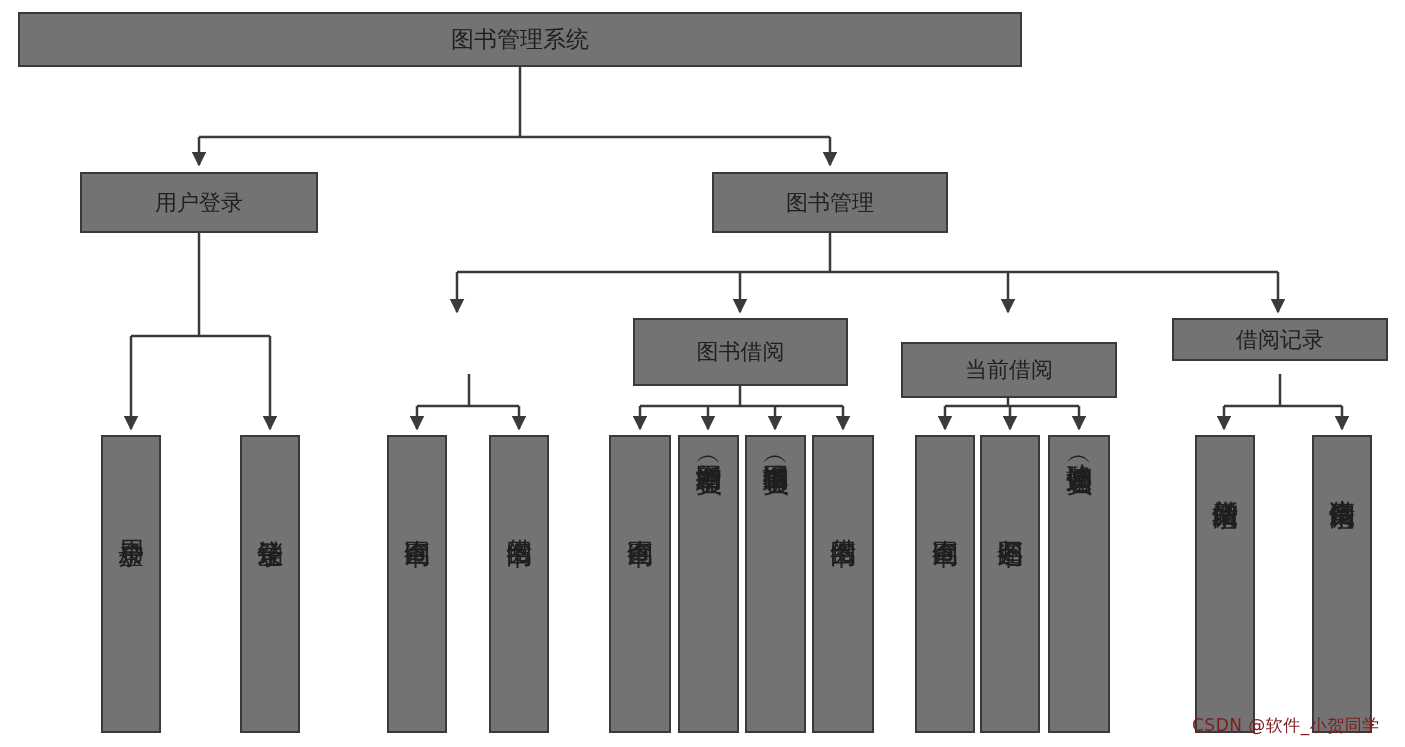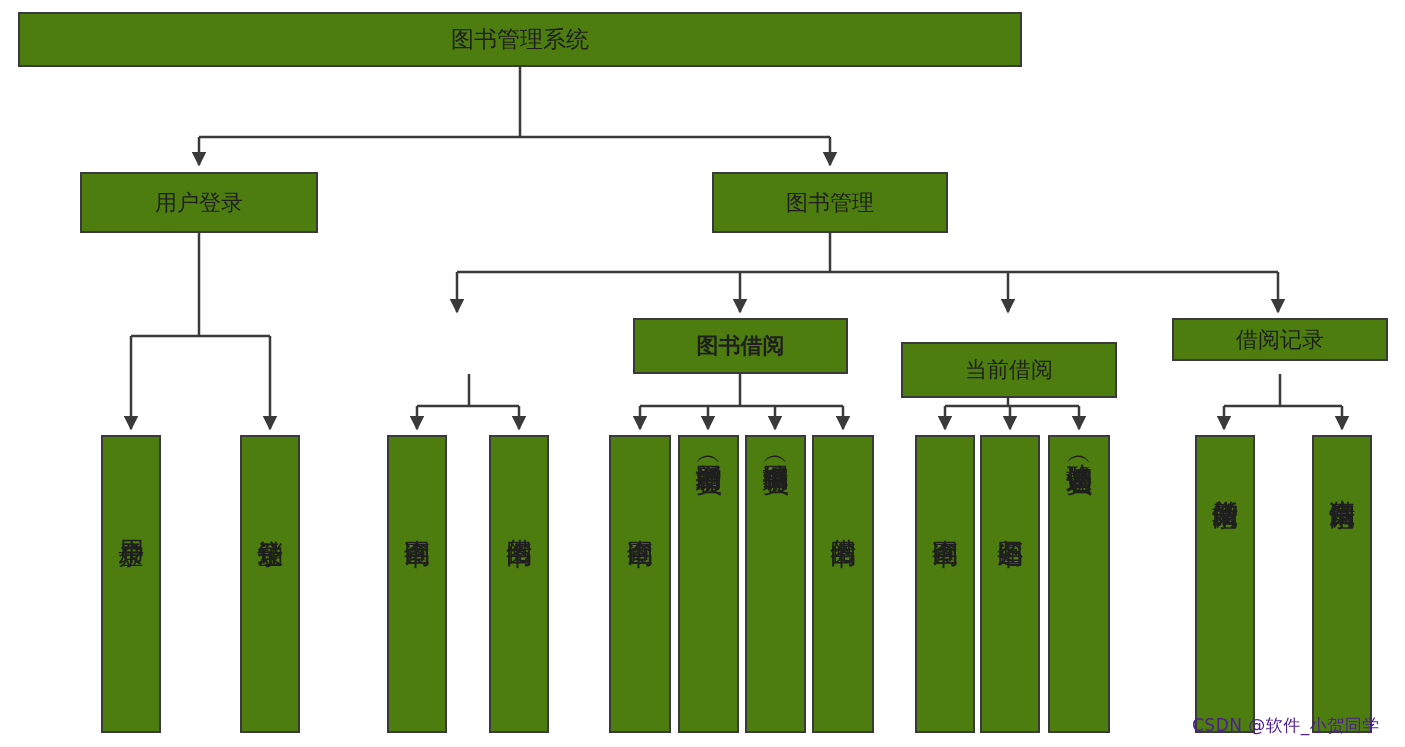--- a/index.html
+++ b/index.html
@@ -22,21 +22,21 @@
     position: absolute;
     left: 0;
     top: 0;
     width: 1405px;
     height: 747px;
     pointer-events: none;
   }
   .node {
     position: absolute;
     box-sizing: border-box;
-    background: #4d7c0f;
+    background: #737373;
     border: 2px solid #3a3a3a;
     display: flex;
     align-items: center;
     justify-content: center;
     color: #1f1f1f;
   }
   .node.root {
     font-size: 23px;
   }
   .node.level1 {
@@ -67,21 +67,21 @@
   }
   .vlabel.long {
     margin-top: 2px;
   }
   .hlabel {
     white-space: nowrap;
   }
   .watermark {
     position: absolute;
     font-size: 17px;
-    color: #4c1d95;
+    color: #7f1d1d;
     white-space: nowrap;
     letter-spacing: 0.5px;
   }
 </style>
 </head>
 <body>
 
 <div id="canvas">
 
   <svg class="connectors" viewBox="0 0 1405 747">
@@ -138,21 +138,21 @@
     <span class="hlabel">图书管理系统</span>
   </div>
 
   <div class="node level1" style="left:80px; top:172px; width:238px; height:61px;">
     <span class="hlabel">用户登录</span>
   </div>
   <div class="node level1" style="left:712px; top:172px; width:236px; height:61px;">
     <span class="hlabel">图书管理</span>
   </div>
 
-  <div class="node level2" style="left:633px; top:318px; width:215px; height:56px;font-weight:bold;">
+  <div class="node level2" style="left:633px; top:318px; width:215px; height:68px;">
     <span class="hlabel">图书借阅</span>
   </div>
   <div class="node level2" style="left:901px; top:318px; width:216px; height:56px;margin-top:24px;">
     <span class="hlabel">当前借阅</span>
   </div>
   <div class="node level2" style="left:1172px; top:318px; width:216px; height:43px;">
     <span class="hlabel">借阅记录</span>
   </div>
 
   <div class="node leaf" style="left:101px; top:435px; width:60px; height:298px;">

